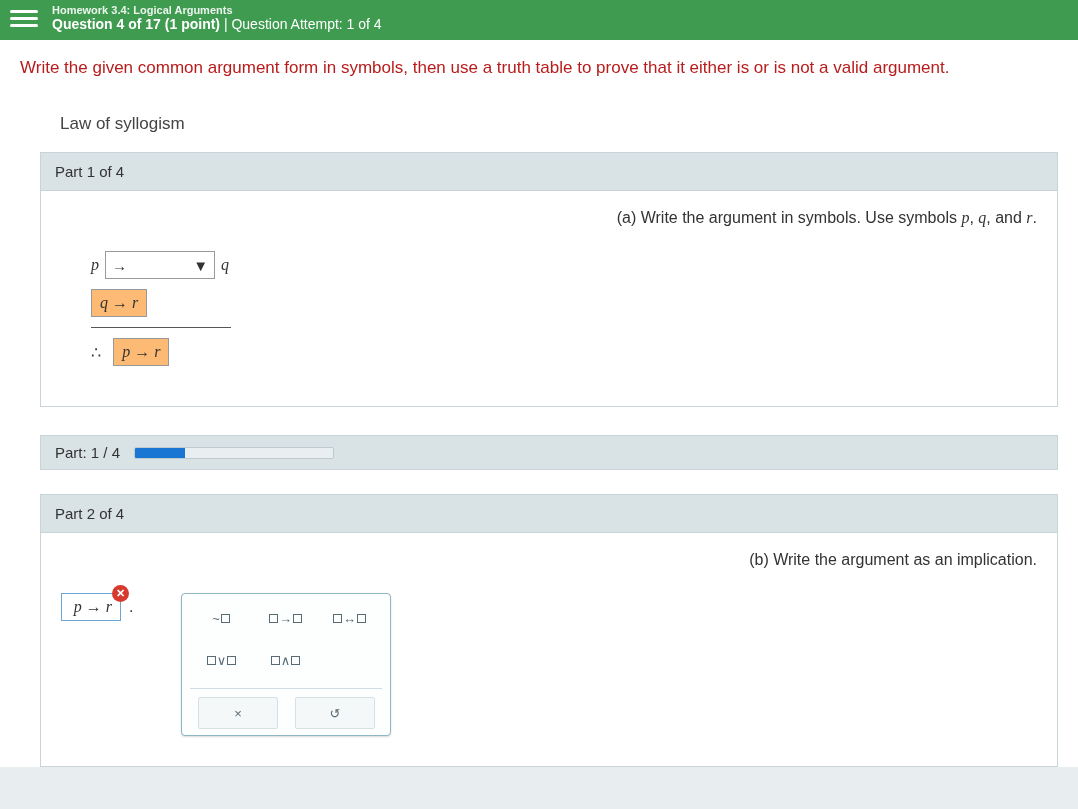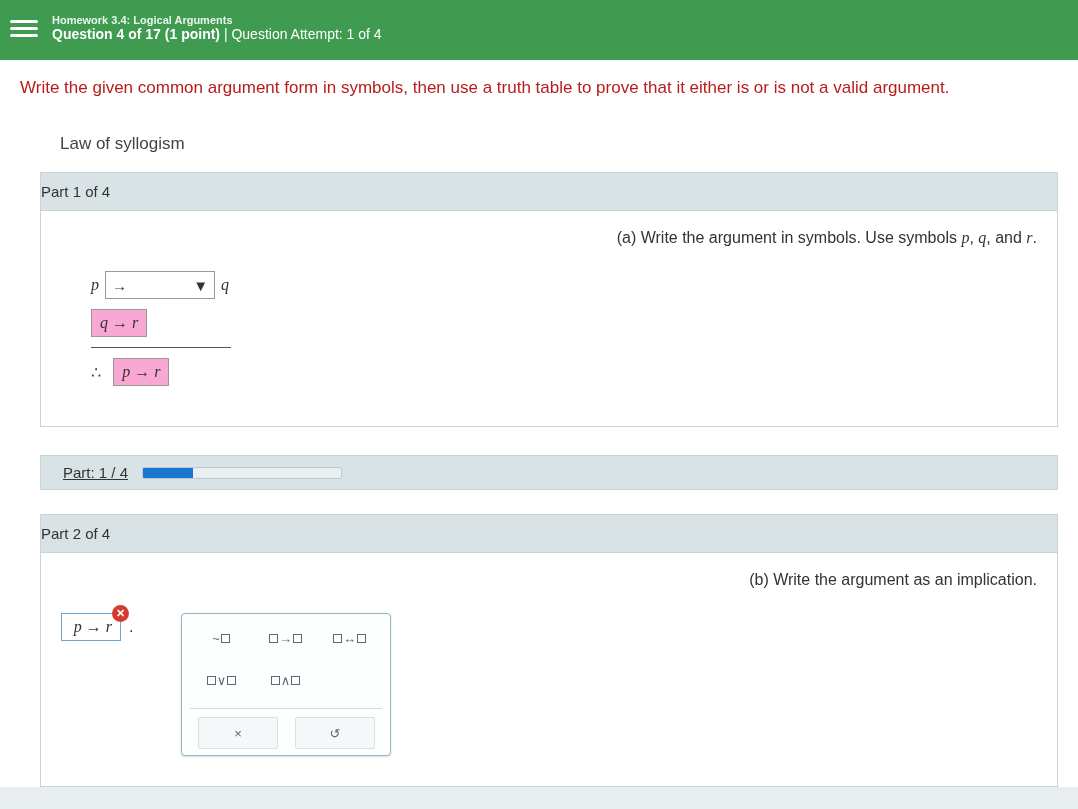--- a/index.html
+++ b/index.html
@@ -10,21 +10,21 @@
     width: 1078px;
     height: 809px;
     overflow: hidden;
   }
   .header {
     background: #3e9b4f;
     color: #fff;
     display: flex;
     align-items: center;
     padding: 6px 10px 10px 10px;
-    height: 60px;
+    height: 40px;
   }
   .hamburger {
     width: 28px;
     height: 28px;
     display: flex;
     flex-direction: column;
     justify-content: center;
     gap: 4px;
     cursor: pointer;
     margin-right: 14px;
@@ -49,21 +49,21 @@
   }
   .subprompt {
     font-size: 17px;
     color:#444;
     margin-left: 40px;
     margin-bottom: 18px;
     margin-top: 36px;
   }
   .part-header {
     background: #d9e2e5;
-    padding: 10px 0;
+    padding: 10px 14px;
     font-size: 15px;
     color:#333;
     border:1px solid #c9d4d8;
   }
   .part-body {
     background:#fff;
     border:1px solid #c9d4d8;
     border-top:none;
     padding: 18px 20px 30px 20px;
     font-size:16px;
@@ -75,40 +75,39 @@
   .arg-row { display:flex; align-items:center; margin-bottom:10px; gap:6px;}
   .box {
     border:1px solid #999;
     padding:4px 8px;
     min-height:26px;
     display:inline-flex;
     align-items:center;
     font-family:"Times New Roman",serif;
     font-style:italic;
     font-size:16px;
-    background:#f9a8d4;
+    background:#fdba74;
   }
   .sel {
     border:1px solid #999;
     height:28px; width:110px;
     display:inline-flex; align-items:center; justify-content:space-between;
     padding:0 6px;
     font-size:15px;
     background:#fff;
   }
   .hr-line { border-top:1px solid #555; width:140px; margin: 6px 0 10px 0;}
   .therefore::before{ content:"∴"; margin-right:6px; font-style:normal;}
   .progress-row {
     display:flex; align-items:center; gap:14px;
     background:#d9e2e5;
     border:1px solid #c9d4d8;
-    padding:8px 22px;
+    padding:8px 14px;
     margin-top:28px;
     font-size:15px;
-    text-decoration:underline;
   }
   .progress-bar {
     width:200px; height:12px;
     background:#e9eef0;
     border:1px solid #bfcace;
     border-radius:2px;
     overflow:hidden;
   }
   .progress-fill {
     height:100%;

